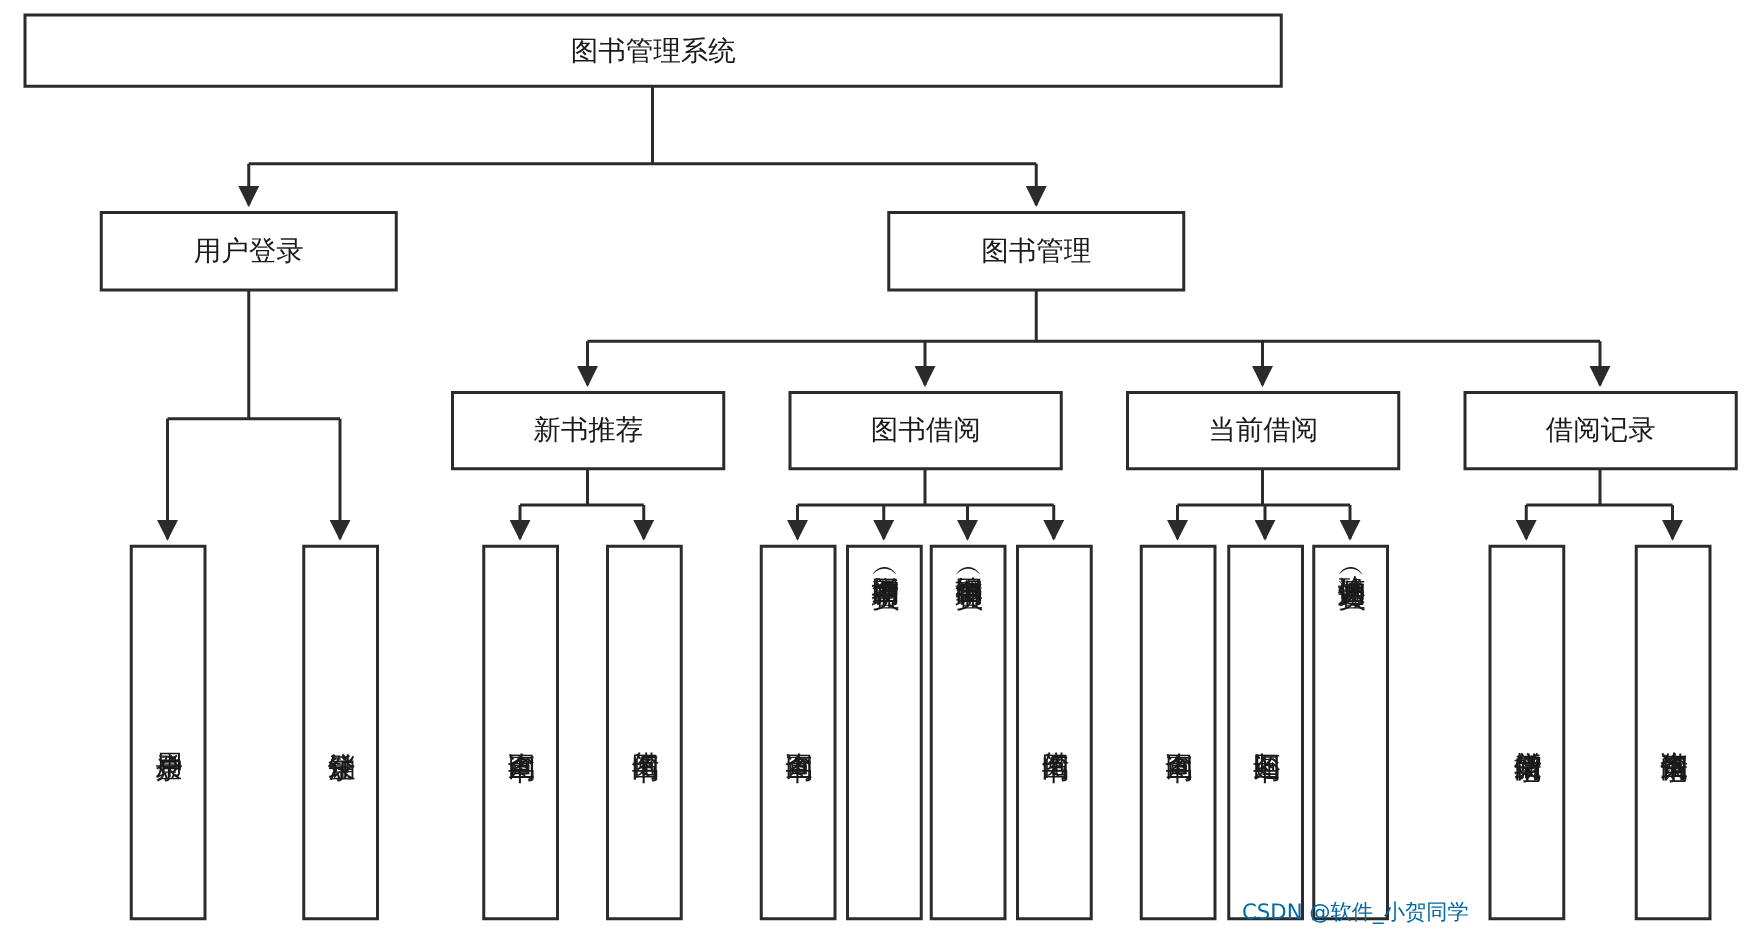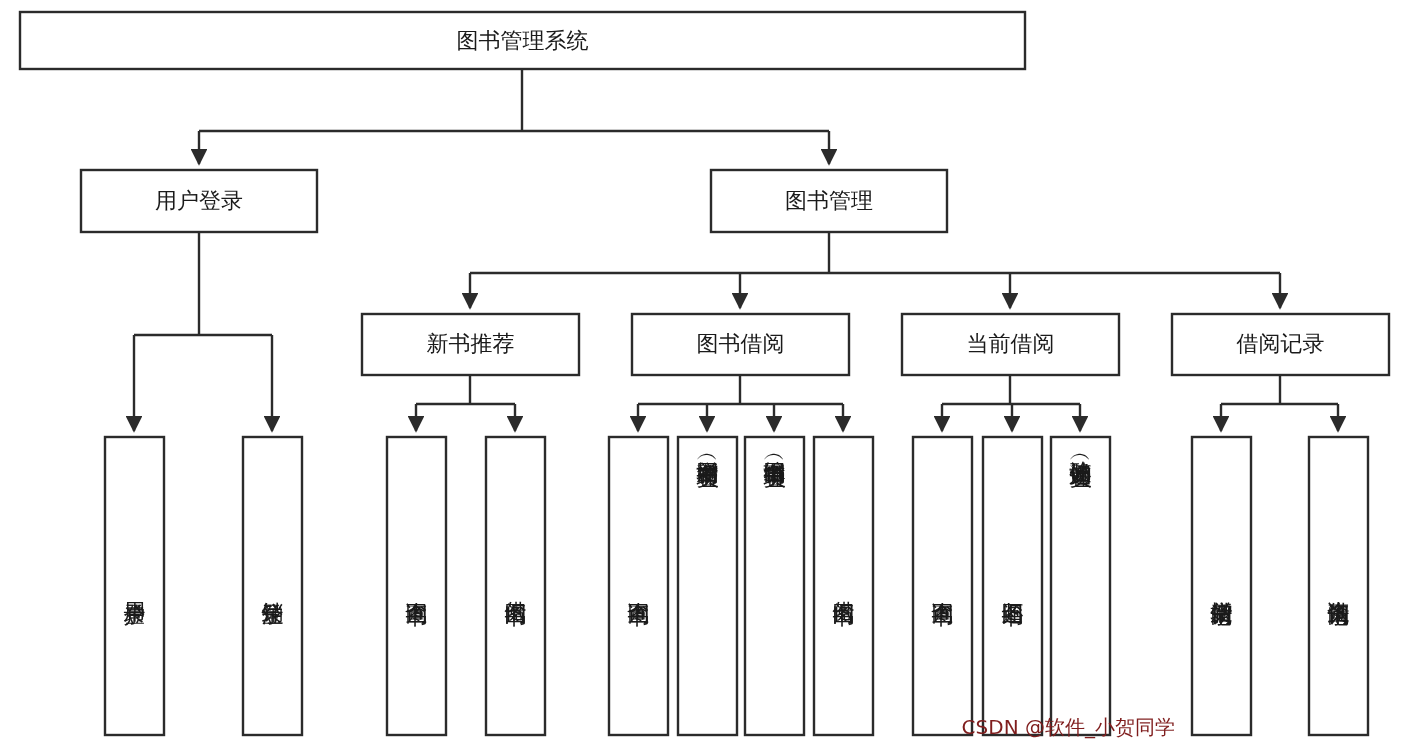--- a/index.html
+++ b/index.html
@@ -64,22 +64,22 @@
     color: #1a1a1a;
     letter-spacing: 1px;
     white-space: nowrap;
     text-align: center;
   }
   .watermark {
     position: absolute;
     right: 12px;
     bottom: 6px;
     font-family: "DejaVu Sans", "Liberation Sans", sans-serif;
-    font-size: 20px;
-    color: #7f1d1d;
+    font-size: 17px;
+    color: #0369a1;
     white-space: nowrap;
     pointer-events: none;
     margin-left: 28px;
   }
 </style>
 </head>
 <body>
 
 <div id="diagram-root">
 

